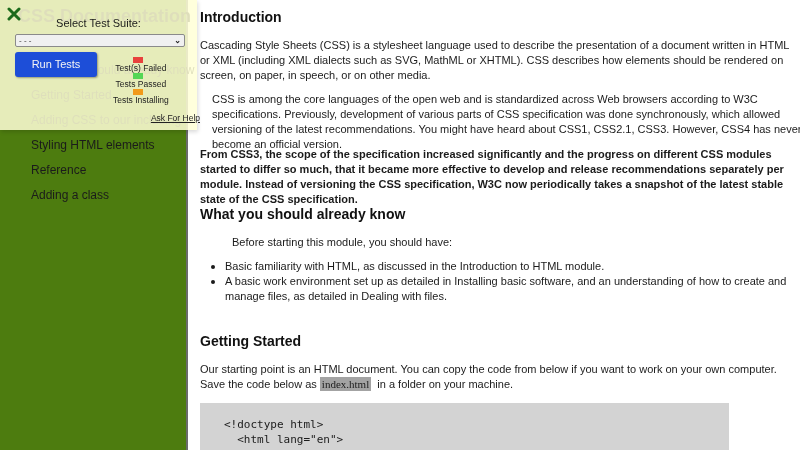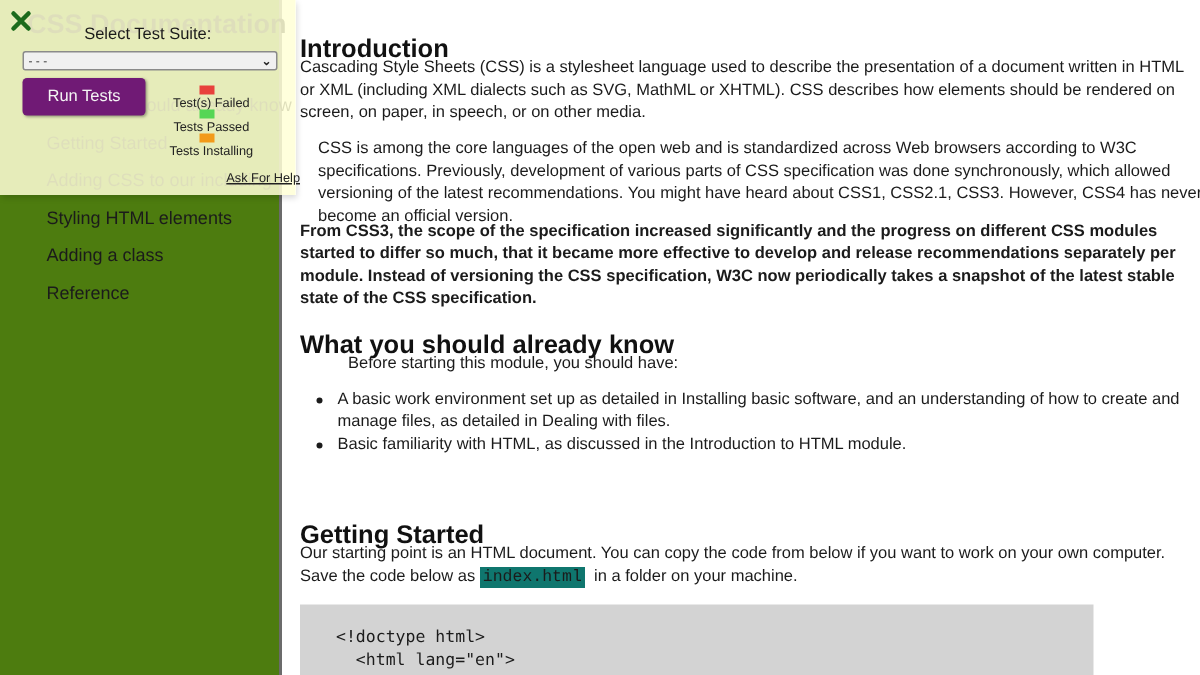--- a/index.html
+++ b/index.html
@@ -21,38 +21,38 @@
     .sidebar-list li {
       font-size: 12px; line-height: 25px; height: 25px; color: #1b1b1b; white-space: nowrap;
       cursor: pointer;
     }
 
     
     .main {
       position: absolute; left: 200px; top: 0; width: 592px; height: 450px;
       font-size: 11px; line-height: 15px; color: #1b1b1b;
     }
-    .main h2 { font-size: 17px; font-weight: bold; line-height: 20px; color: #111; margin-top: 16px; }
+    .main h2 { font-size: 14px; font-weight: bold; line-height: 20px; color: #111; }
     .h-intro { position: absolute; top: 7px; left: 0; }
     .p1 { position: absolute; top: 38px; left: 0; width: 592px; }
     .p2 { position: absolute; top: 92px; left: 12px; width: 592px; }
     .p3 { position: absolute; top: 147px; left: 0; width: 592px; font-weight: bold; }
     .h-know { position: absolute; top: 204px; left: 0; }
     .p4 { position: absolute; top: 235px; left: 0; width: 592px; padding-left: 32px; }
     .know-list { position: absolute; top: 259px; left: 25px; width: 567px; list-style: none; }
     .know-list li { position: relative; padding-left: 0; }
     .know-list li::before {
       content: ""; position: absolute; left: -14px; top: 6px; width: 4px; height: 4px;
       background: #1b1b1b; border-radius: 50%;
     }
     .h-start { position: absolute; top: 331px; left: 0; }
     .p5 { position: absolute; top: 362px; left: 0; width: 592px; }
     .inline-code {
-      font-family: Liberation Mono, monospace; font-size: 11px;
-      background: #0f766e; padding: 1px 2px;
+      font-family: Liberation Serif, serif; font-size: 11px;
+      background: #a3a3a3; padding: 1px 2px;
     }
     .code-block {
       position: absolute; top: 403px; left: 0; width: 529px; height: 60px;
       background: #d3d3d3; padding: 14px 24px;
       font-family: "DejaVu Sans Mono", monospace; font-size: 11px; line-height: 15px; color: #1b1b1b;
       white-space: pre;
     }
 
     
     .overlay {
@@ -76,56 +76,56 @@
       cursor: pointer;
     }
     .suite-select .chev {
       position: absolute; right: 3px; top: 0; font-size: 8px; font-weight: bold; color: #222;
     }
     .btn {
       position: absolute; left: 15px; width: 82px; height: 25px;
       border-radius: 3px; color: #f4f4f4; font-size: 11px; text-align: center; line-height: 25px;
       box-shadow: 1px 1px 2px rgba(0,0,0,0.35); cursor: pointer;
     }
-    .btn-run { top: 52px; background: #701a75; }
+    .btn-run { top: 52px; background: #1d4ed8; }
     .btn-tests { top: 83px; background: #a9a796; }
     .legend { position: absolute; left: 113px; top: 57px; }
     .legend-item { display: flex; align-items: center; height: 16px; font-size: 8.5px; color: #222; flex-direction: column; }
     .legend-swatch { width: 10px; height: 10px; margin-right: 6px; }
     .help-link {
       position: absolute; left: 0; top: 113px; width: 200px; text-align: right;
       font-size: 8.5px; color: #222; text-decoration: underline; cursor: pointer;
     }
   </style>
 </head>
 <body>
 
 <nav class="sidebar">
   <div class="sidebar-title">CSS Documentation</div>
   <ul class="sidebar-list" style="top:58px;">
     <li>What you should already know</li>
     <li>Getting Started</li>
     <li>Adding CSS to our including</li>
     <li>Styling HTML elements</li>
+    <li>Reference</li>
     <li>Adding a class</li>
-    <li>Reference</li>
   </ul>
 </nav>
 
 <main class="main">
   <h2 class="h-intro">Introduction</h2>
   <p class="p1">Cascading Style Sheets (CSS) is a stylesheet language used to describe the presentation of a document written in HTML or XML (including XML dialects such as SVG, MathML or XHTML). CSS describes how elements should be rendered on screen, on paper, in speech, or on other media.</p>
   <p class="p2">CSS is among the core languages of the open web and is standardized across Web browsers according to W3C specifications. Previously, development of various parts of CSS specification was done synchronously, which allowed versioning of the latest recommendations. You might have heard about CSS1, CSS2.1, CSS3. However, CSS4 has never become an official version.</p>
   <p class="p3">From CSS3, the scope of the specification increased significantly and the progress on different CSS modules started to differ so much, that it became more effective to develop and release recommendations separately per module. Instead of versioning the CSS specification, W3C now periodically takes a snapshot of the latest stable state of the CSS specification.</p>
 
   <h2 class="h-know">What you should already know</h2>
   <p class="p4">Before starting this module, you should have:</p>
   <ul class="know-list">
+    <li>Basic familiarity with HTML, as discussed in the Introduction to HTML module.</li>
     <li>A basic work environment set up as detailed in Installing basic software, and an understanding of how to create and manage files, as detailed in Dealing with files.</li>
-    <li>Basic familiarity with HTML, as discussed in the Introduction to HTML module.</li>
   </ul>
 
   <h2 class="h-start">Getting Started</h2>
   <p class="p5"><span>Our starting point is an HTML document. You can copy the code from below if you want to work on your own computer. Save the code below as </span><code class="inline-code">index.html</code><span style="white-space:pre;">  in a folder on your machine.</span></p>
 
   <div class="code-block"><div>&lt;!doctype html&gt;</div><div>  &lt;html lang="en"&gt;</div></div>
 </main>
 
 <div class="overlay">
   <div class="close-btn">

